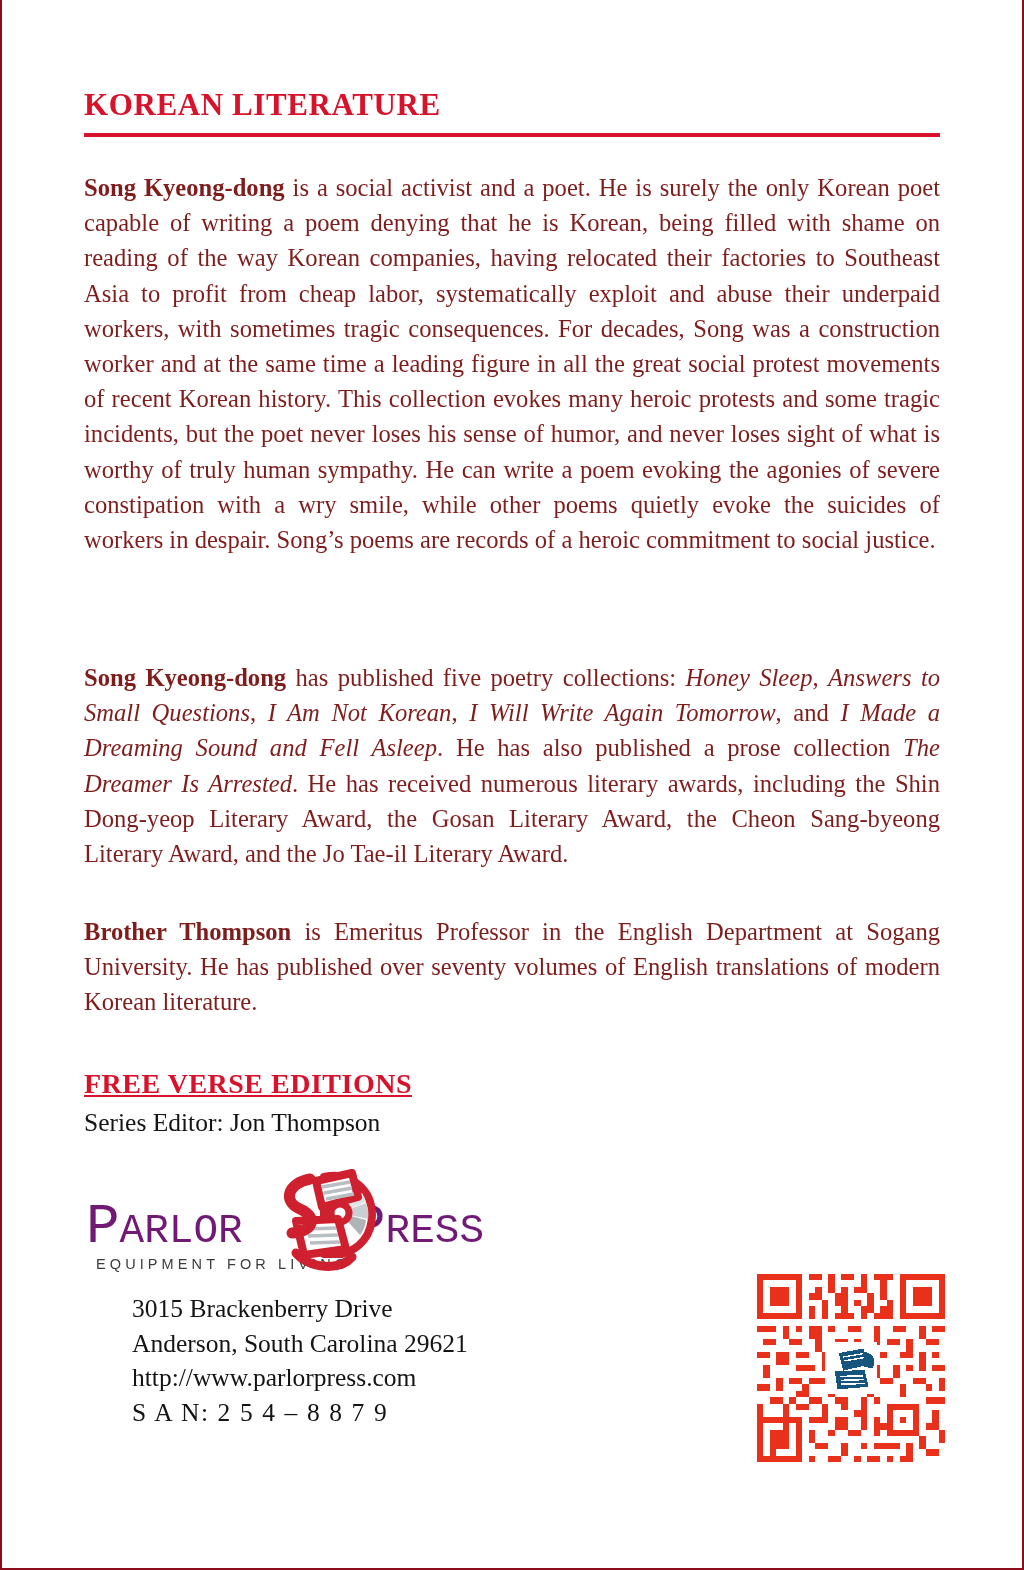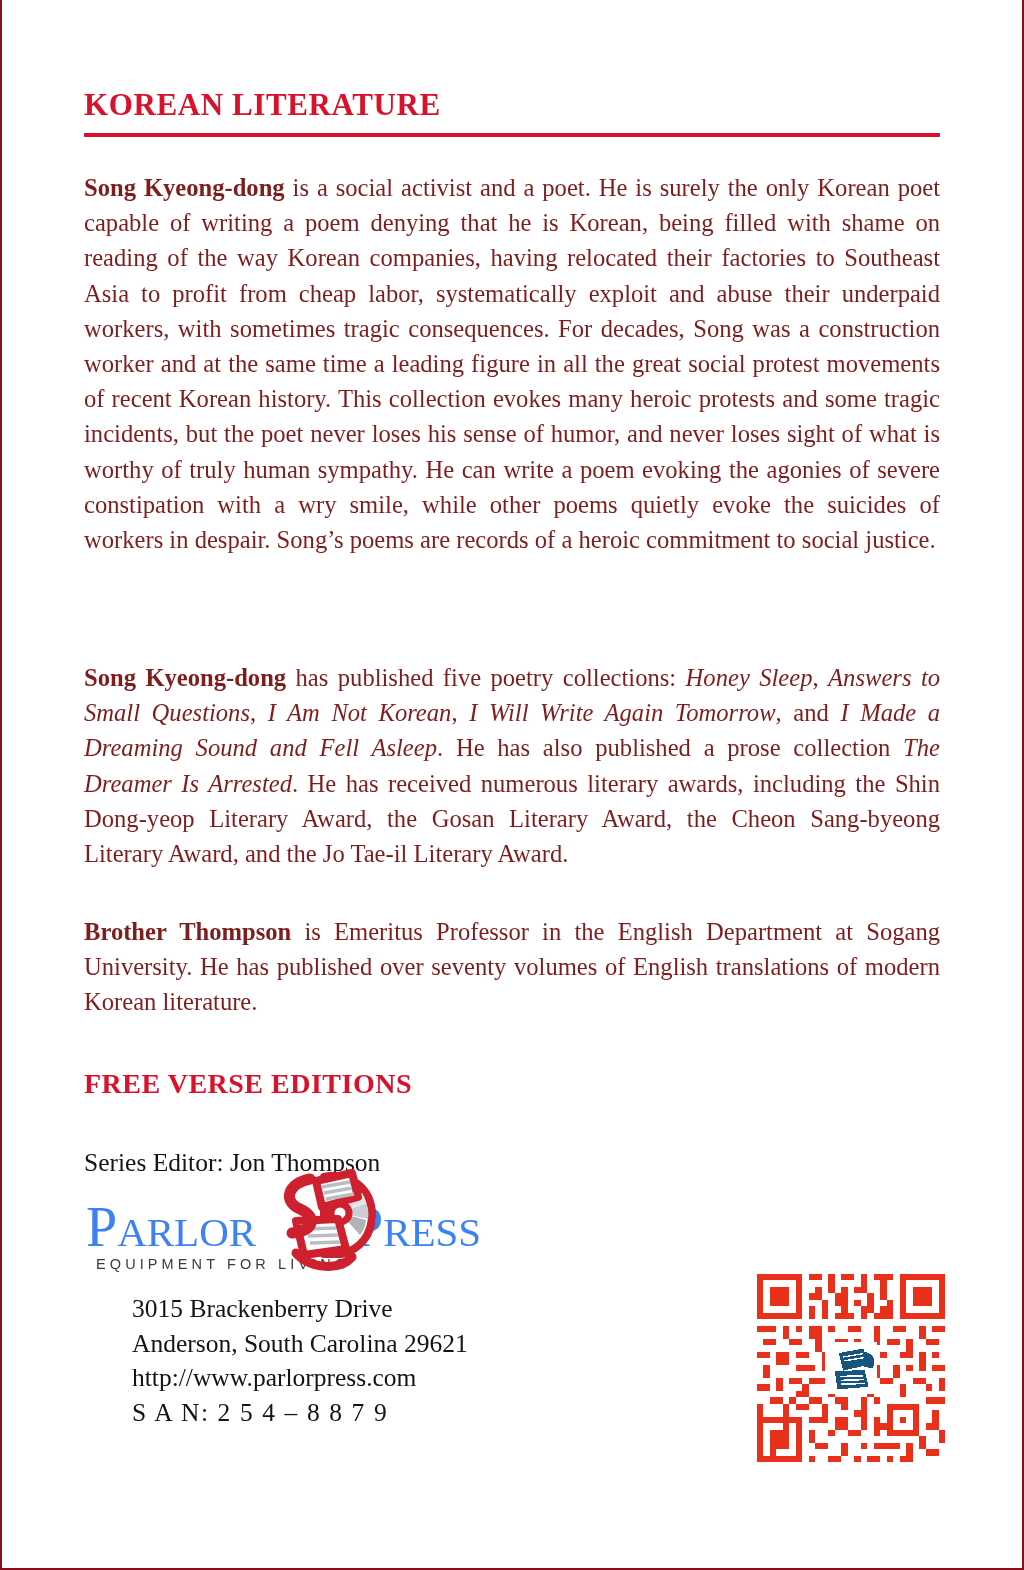--- a/index.html
+++ b/index.html
@@ -82,47 +82,47 @@
   
   .series-title {
     position: absolute;
     left: 0;
     top: 1068px;
     font-size: 28px;
     font-weight: 700;
     letter-spacing: 0.5px;
     color: #d8122b;
     white-space: nowrap;
+    text-decoration: underline;
   }
 
   .series-editor {
     position: absolute;
     left: 0;
     top: 1108px;
     font-size: 25.5px;
     color: #141414;
     white-space: nowrap;
-    margin-top: 40px;
   }
 
   
   #logo {
     position: absolute;
     left: 0;
     top: 1155px;
     width: 430px;
     height: 120px;
   }
 
   #logo .wordmark-left,
   #logo .wordmark-right {
     position: absolute;
-    font-family: Liberation Serif, serif;
+    font-family: Liberation Mono, monospace;
     font-size: 56px;
-    color: #3b82f6;
+    color: #701a75;
     letter-spacing: 0px;
     white-space: nowrap;
     line-height: 1;
   }
   #logo .wordmark-left  { left: 2px;   top: 44px; }
   #logo .wordmark-right { left: 268px; top: 44px; }
 
   #logo .cap   { font-size: 56px; }
   #logo .small { font-size: 41px; }
 

